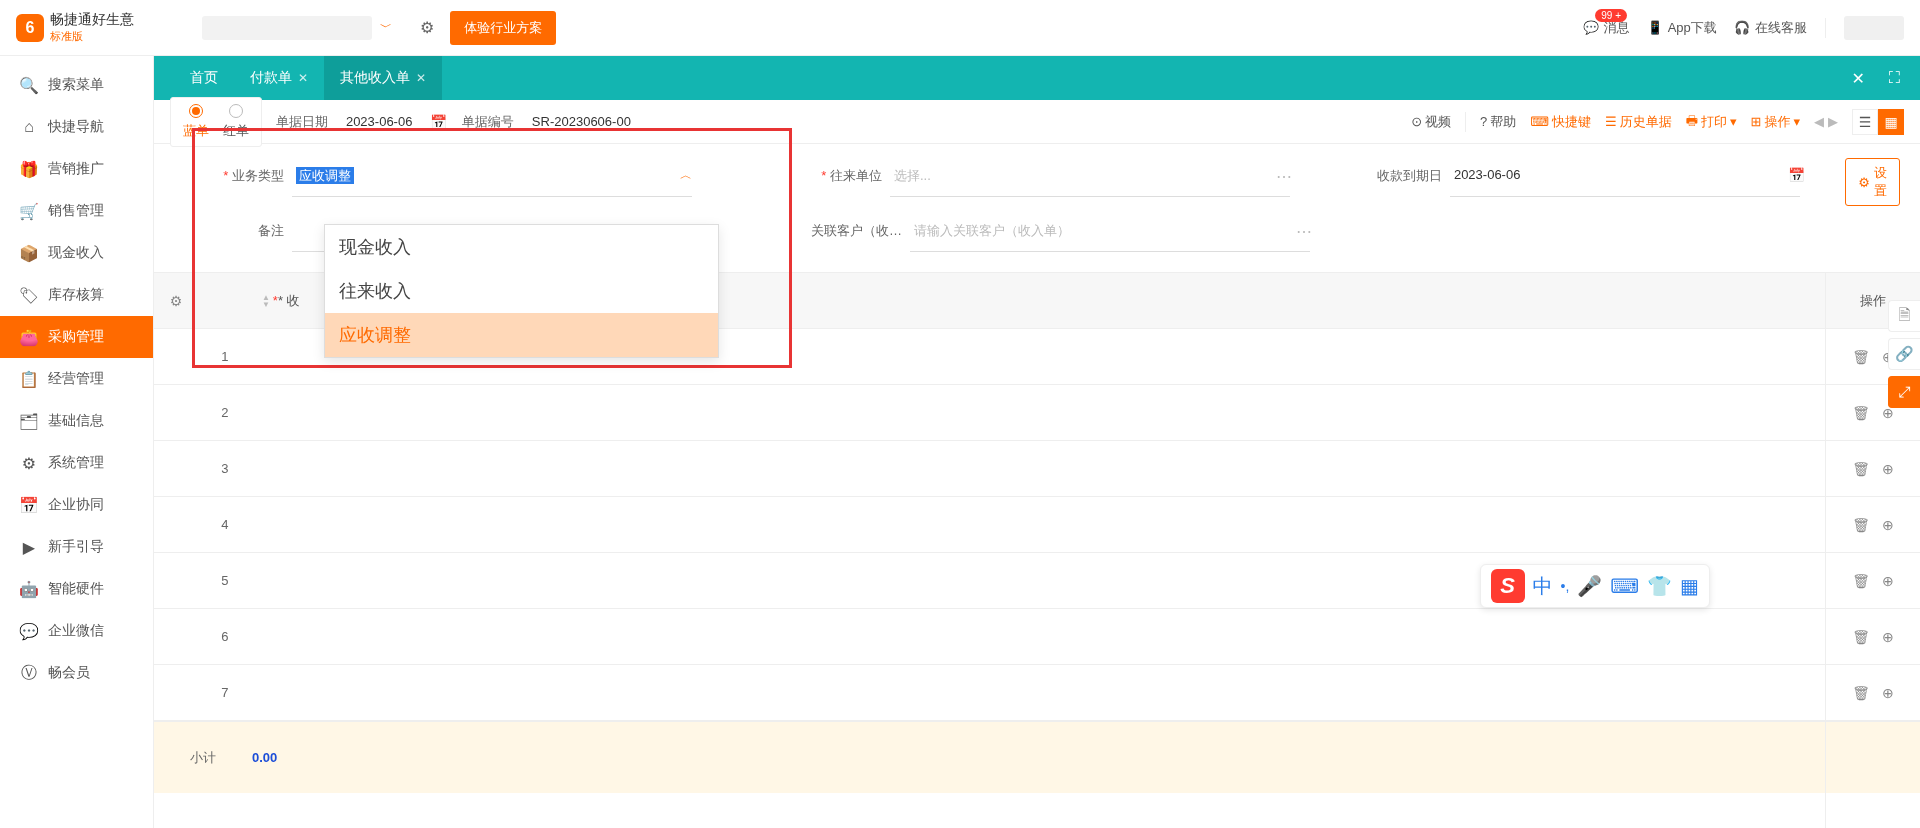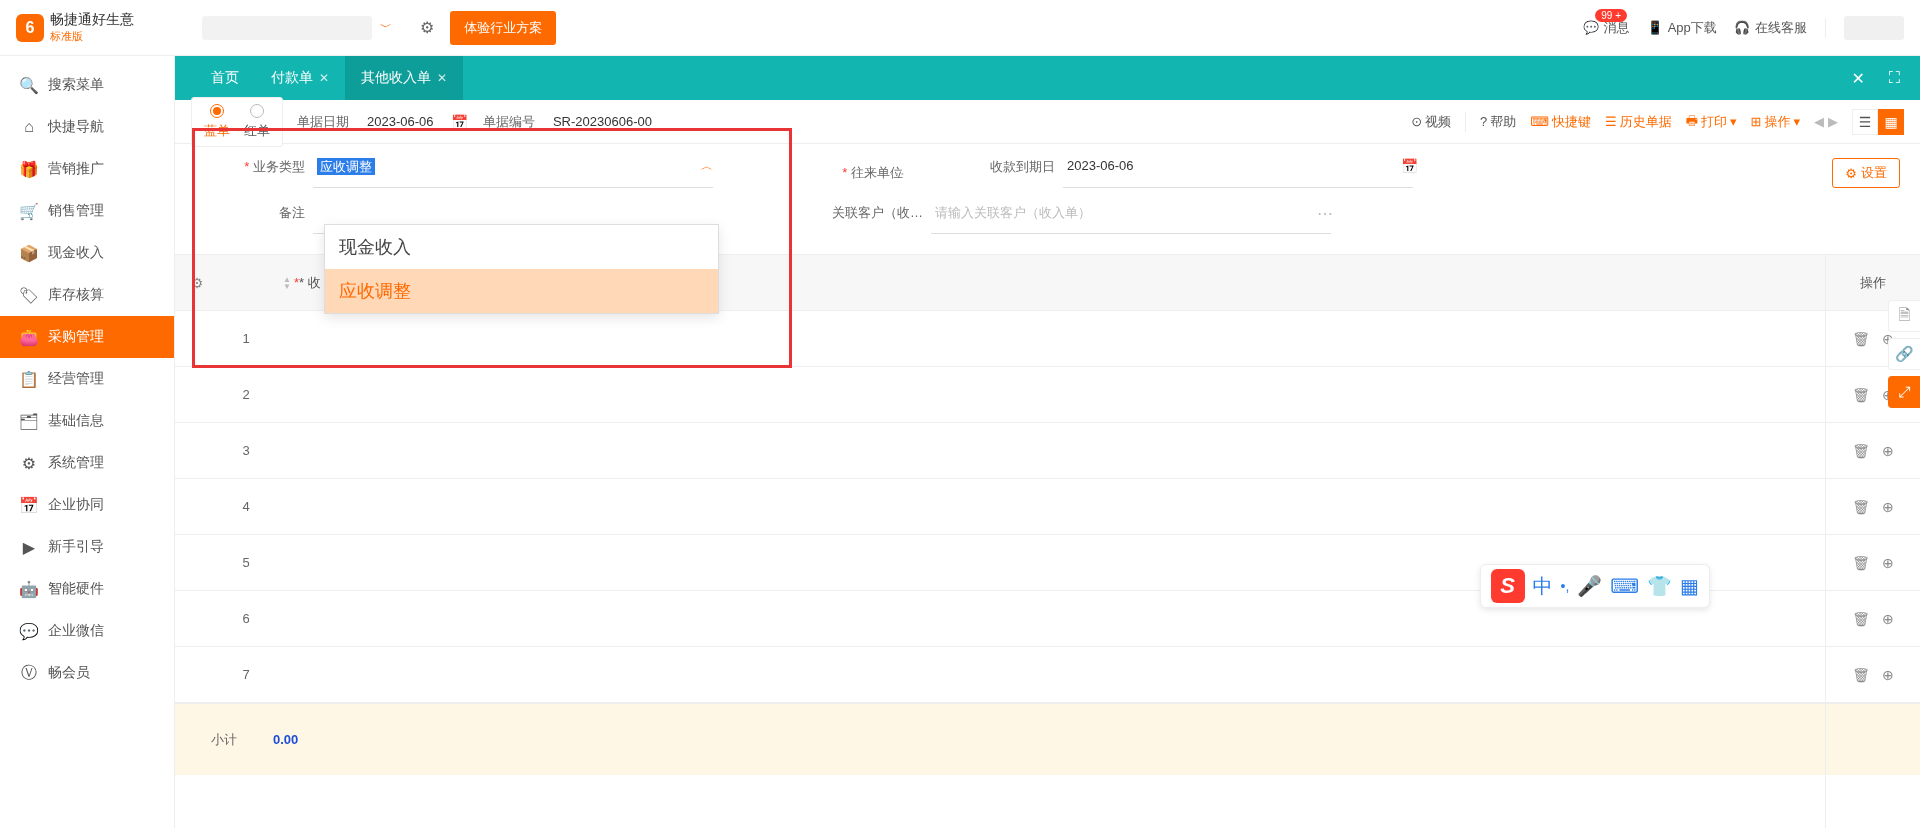--- a/index.html
+++ b/index.html
@@ -272,20 +272,21 @@
       </div>
 
       <div class="form-row">
         <div class="field">
           <div class="field-label req">业务类型</div>
           <div class="field-input"><span class="sel-val">应收调整</span></div>
           <span class="chev-up">︿</span>
         </div>
         <div class="field" style="margin-left:40px">
           <div class="field-label req">往来单位</div>
+          <div class="field-input placeholder-input">选择...</div>
           <span class="more-icon">⋯</span>
         </div>
         <div class="field">
           <div class="field-label">收款到期日</div>
           <div class="field-input" style="width:350px">2023-06-06</div>
           <span class="date-icon" style="margin-left:-20px">📅</span>
         </div>
         <button class="settings-btn" style="margin-left:auto">
             <span>⚙</span>
             <span>设置</span>
@@ -410,20 +411,21 @@
         <div class="rail-btn">🗎</div>
         <div class="rail-btn">🔗</div>
         <div class="rail-btn active">⤢</div>
       </div>
     </div>
   </div>
 </div>
 
 <div class="dropdown">
   <div class="dd-item">现金收入</div>
+  <div class="dd-item">往来收入</div>
   <div class="dd-item active">应收调整</div>
 </div>
 
 <div class="ime-bar">
   <div class="ime-s">S</div>
   <span>中</span>
   <span style="font-size:14px">•,</span>
   <span>🎤</span>
   <span>⌨</span>
   <span>👕</span>

